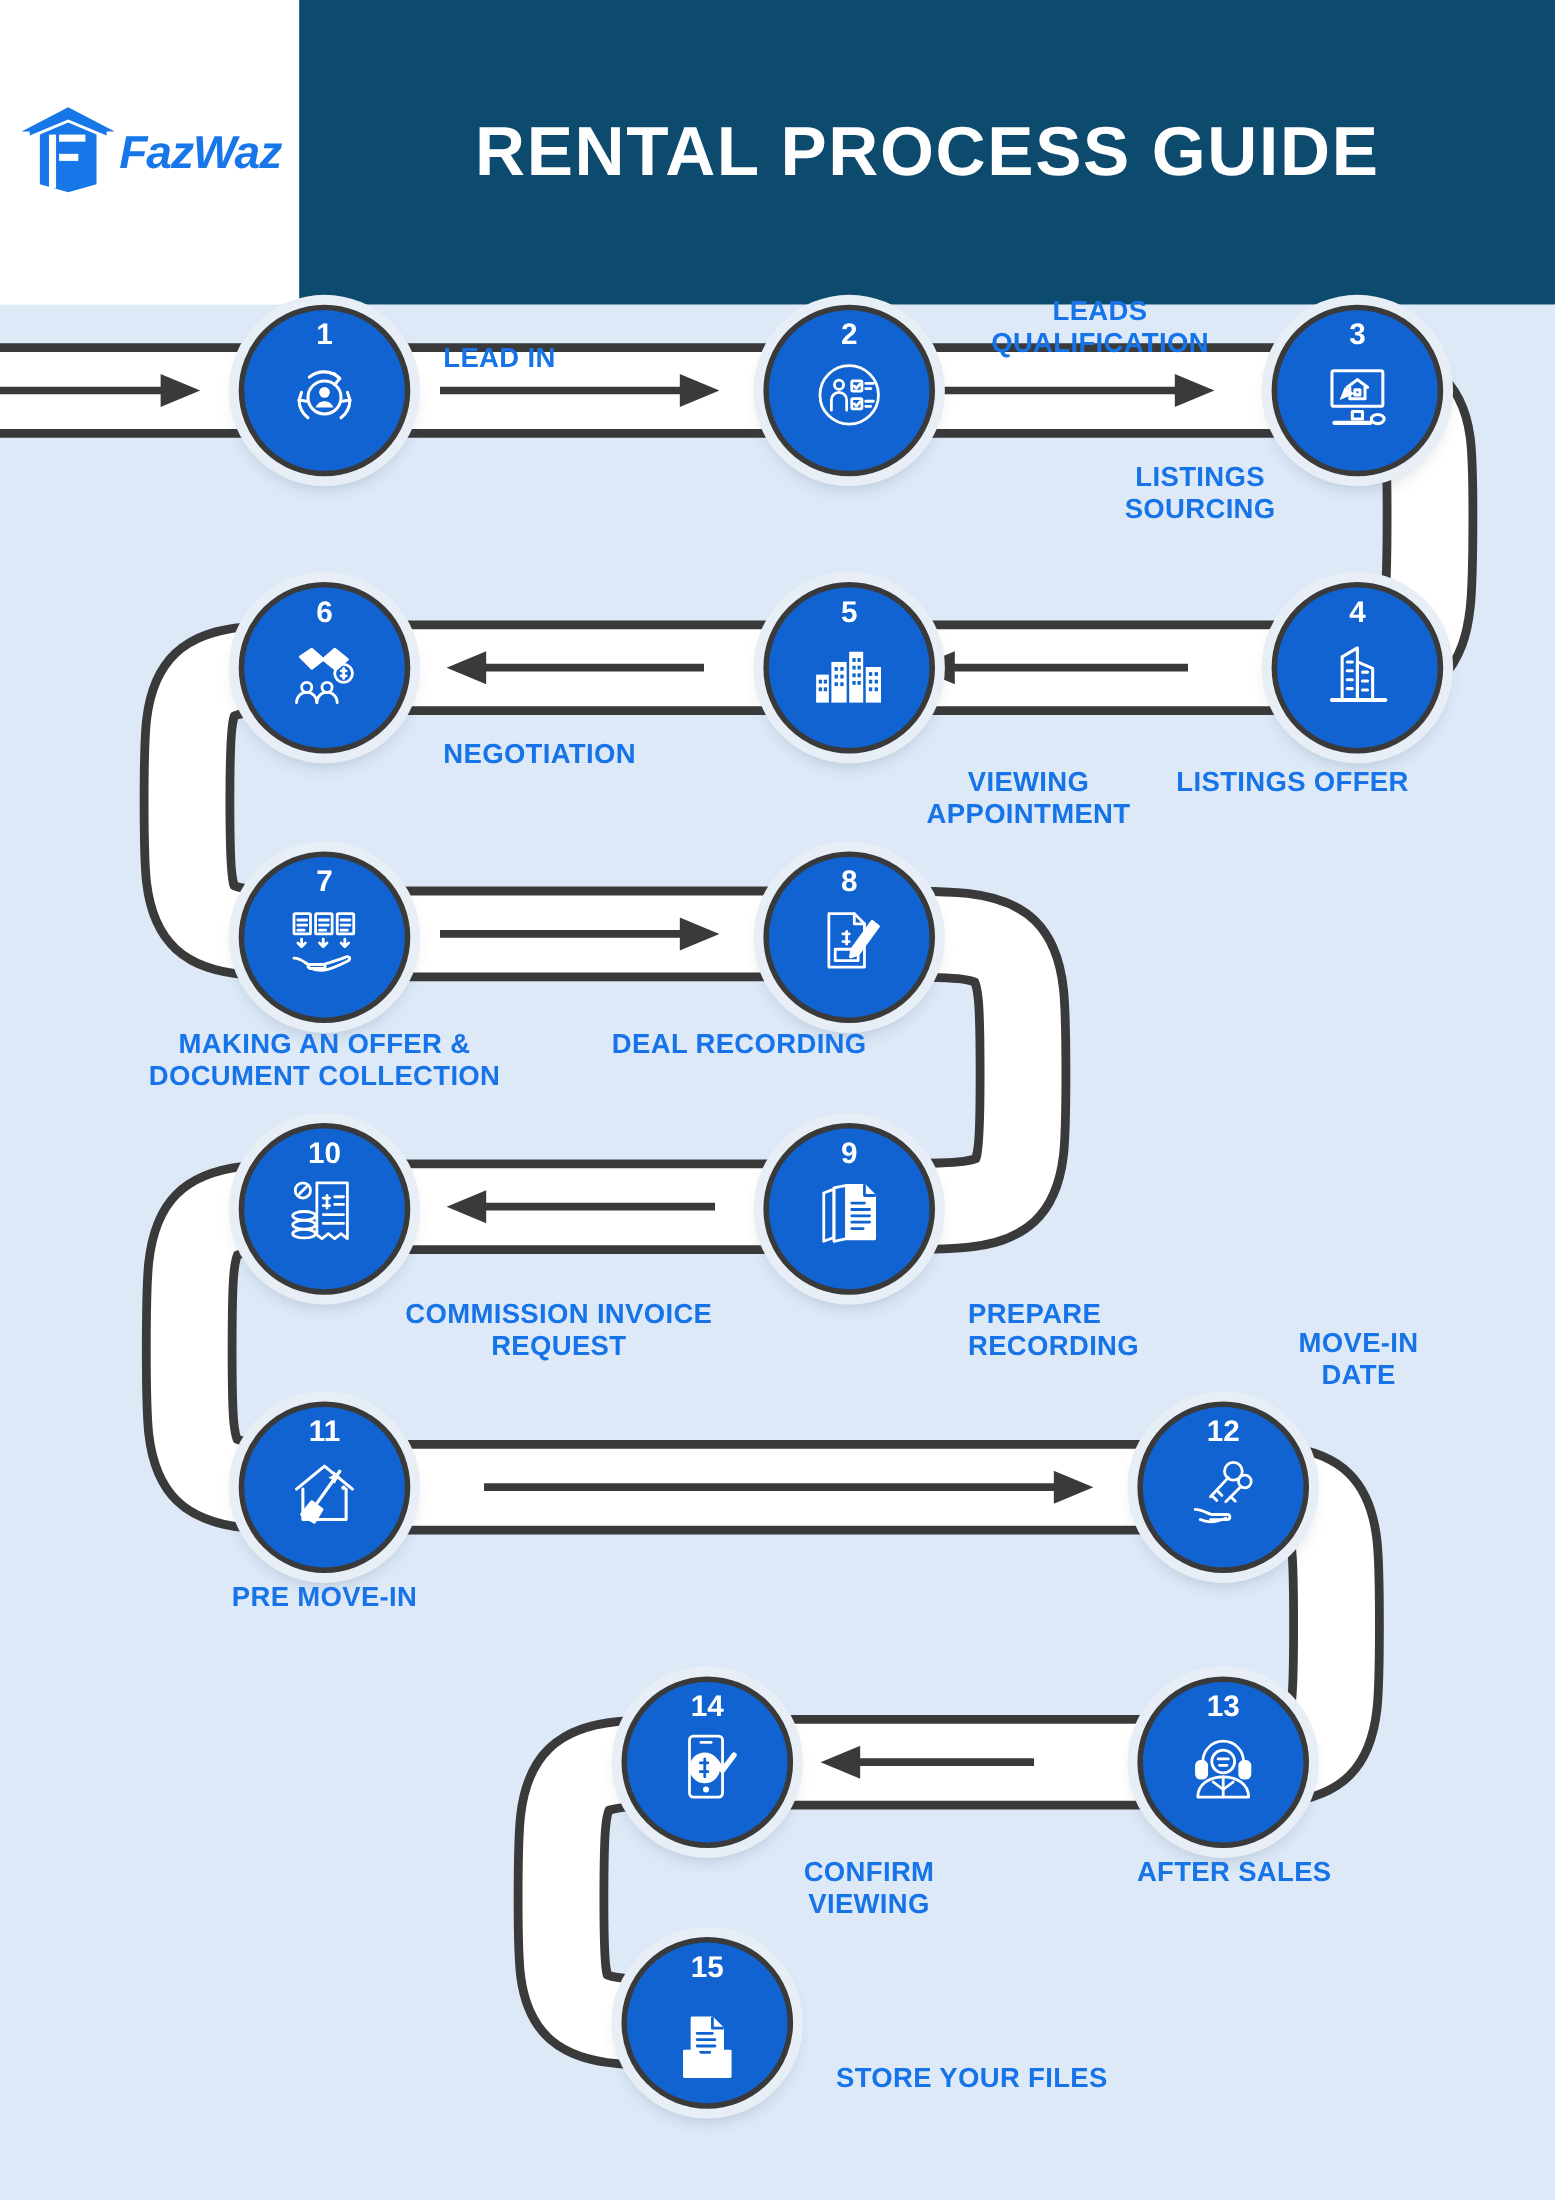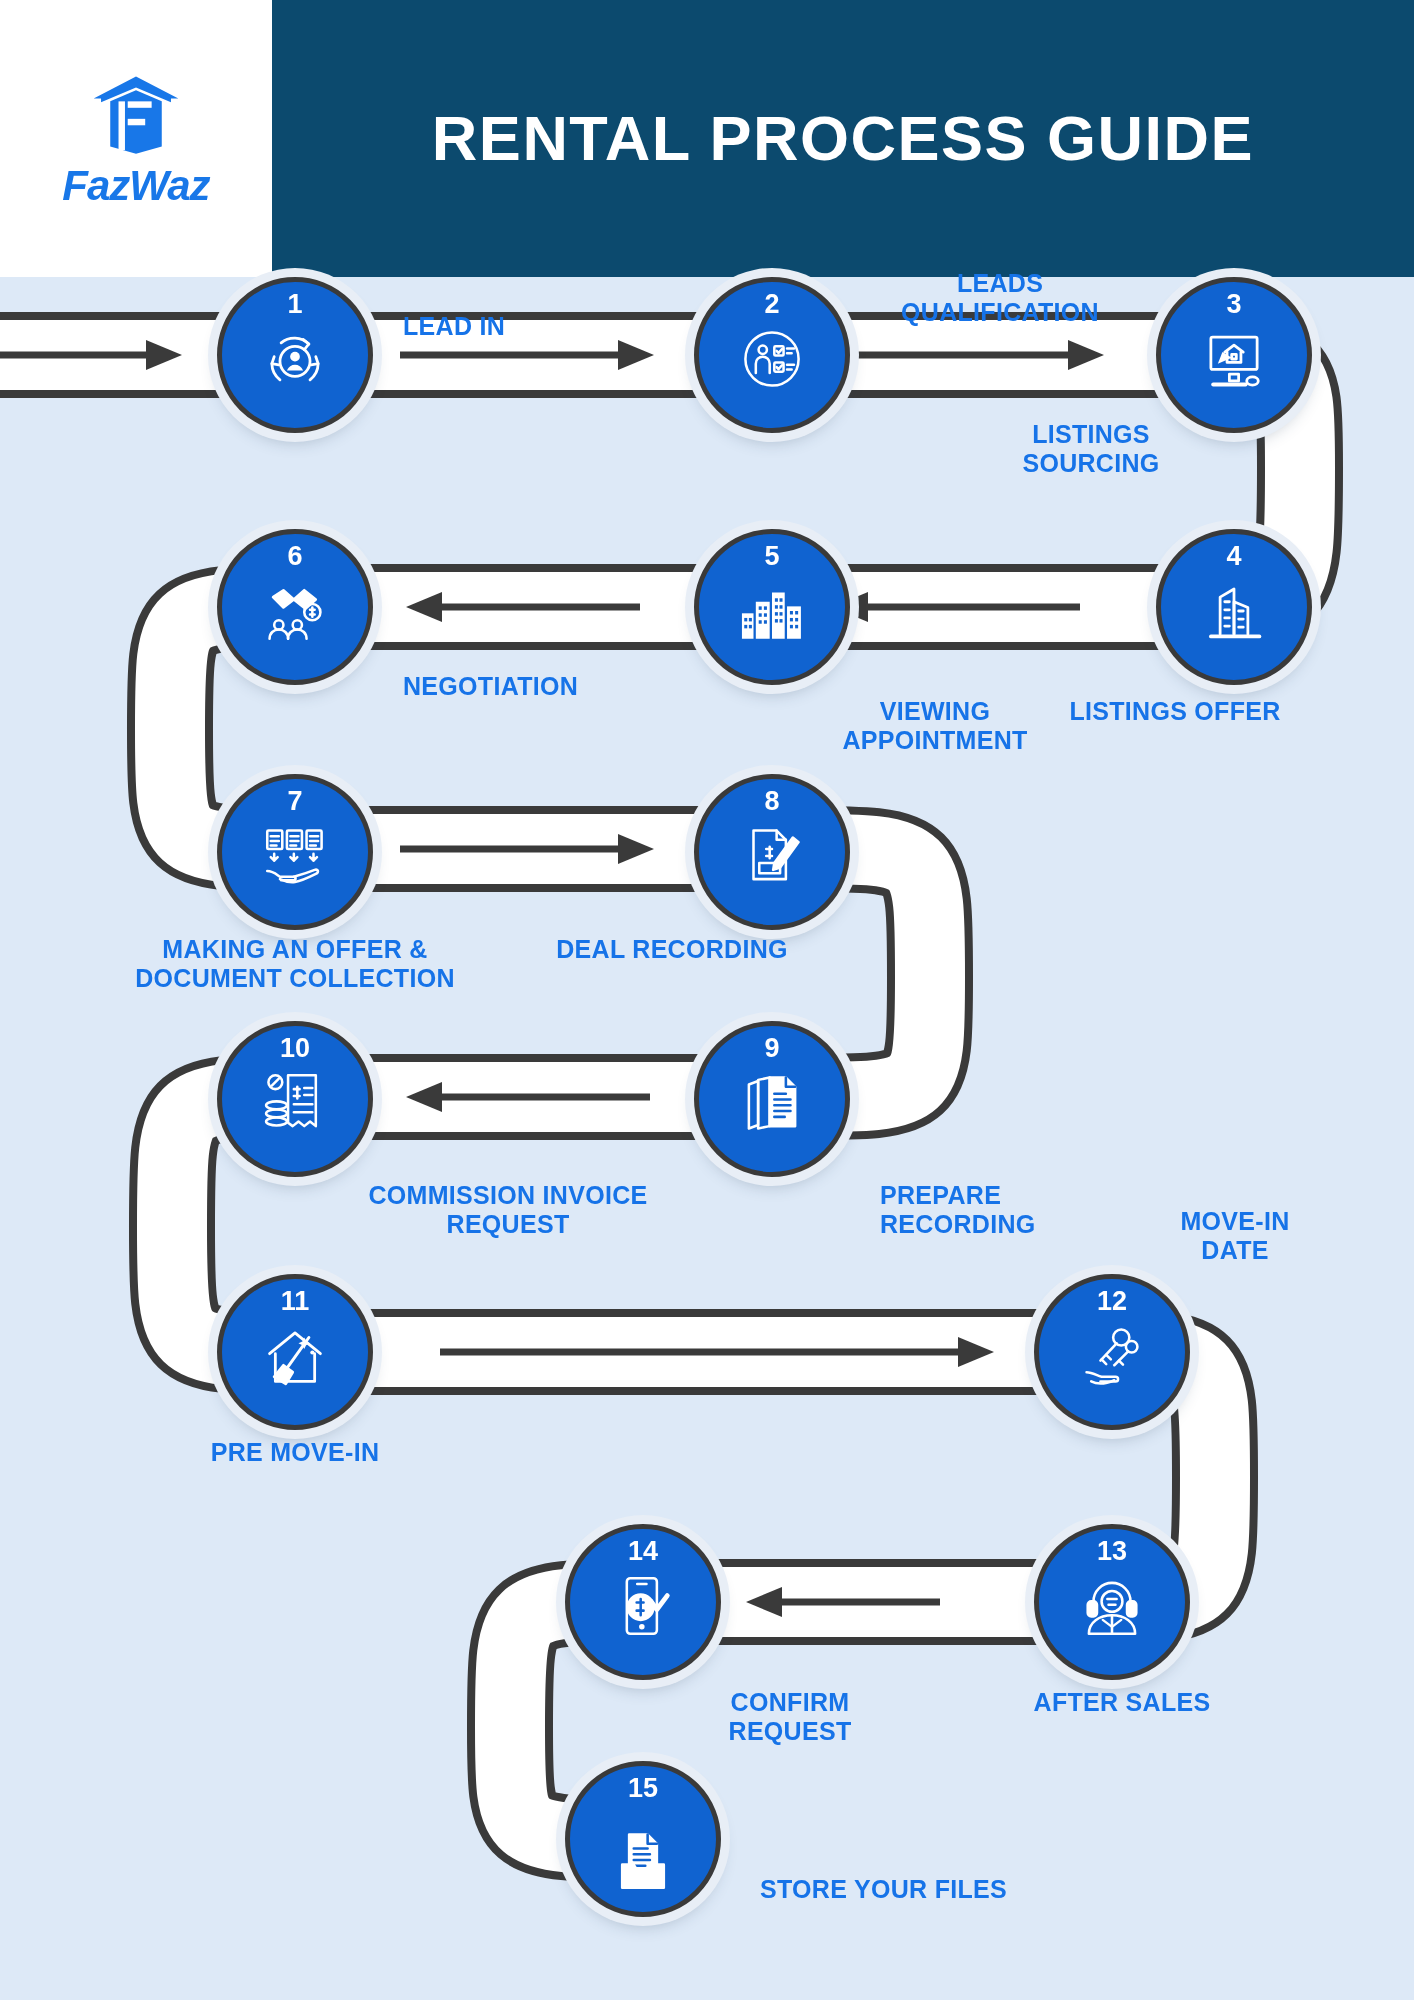--- a/index.html
+++ b/index.html
@@ -2,21 +2,21 @@
 <html><head>
 <meta charset="utf-8">
 <style>
   html,body{margin:0;padding:0;background:#ffffff;}
   body{font-family:"Liberation Sans",sans-serif;}
   #page{position:relative;width:1414px;height:2000px;overflow:hidden;background:#ffffff;}
 
   
   #header{position:absolute;left:0;top:0;width:1414px;height:277px;}
   #logo-pane{position:absolute;left:0;top:0;width:272px;height:277px;background:#ffffff;
-             display:flex;flex-direction:column;align-items:center;justify-content:center;}
+             display:flex;flex-direction:row;align-items:center;justify-content:center;}
   #logo-mark{width:92px;height:92px;margin-bottom:2px;}
   #logo-word{font-weight:bold;font-size:42px;color:#1877e8;letter-spacing:-1px;
              font-style:italic;line-height:1;}
   #title-pane{position:absolute;left:272px;top:0;right:0;height:277px;background:#0c4a6e;
               display:flex;align-items:center;justify-content:center;}
   #title-text{color:#ffffff;font-weight:bold;font-size:63px;letter-spacing:1.5px;
               text-align:center;line-height:1;}
 
   
   #canvas{position:absolute;left:0;top:277px;width:1414px;height:1723px;background:#dde9f7;}
@@ -415,21 +415,21 @@
           <rect x="18" y="8" width="26" height="48" rx="3"></rect>
           <path d="M27 13h8"></path>
           <circle cx="31" cy="50" r="2.4" fill="#fff" stroke="none"></circle>
           <circle cx="30" cy="33" r="11" fill="#fff" stroke="#fff"></circle>
           <path d="M30 26v14M26.5 29h6M26.5 36h6" stroke="#1063d0"></path>
           <path d="M39 28l5 7 9-12" stroke-width="4.2"></path>
         </svg>
       </span>
     </div>
     <div class="lbl c" style="left:790px;top:1391px;">CONFIRM
-REQUEST</div>
+VIEWING</div>
 
     <div class="node" style="left:565px;top:1484px;gap:17px;">
       <span class="num">15</span>
       <span class="ico">
         <svg viewBox="0 0 64 64" fill="none" stroke="#fff" stroke-width="2.2" stroke-linecap="round" stroke-linejoin="round">
           <path d="M20 10h16l8 8v24H20z" fill="#fff" stroke="#fff"></path>
           <path d="M36 10v8h8" stroke="#1063d0"></path>
           <g stroke="#1063d0">
               <path d="M24 22h12M24 27h14M24 32h14M24 37h10"></path>
             </g>

